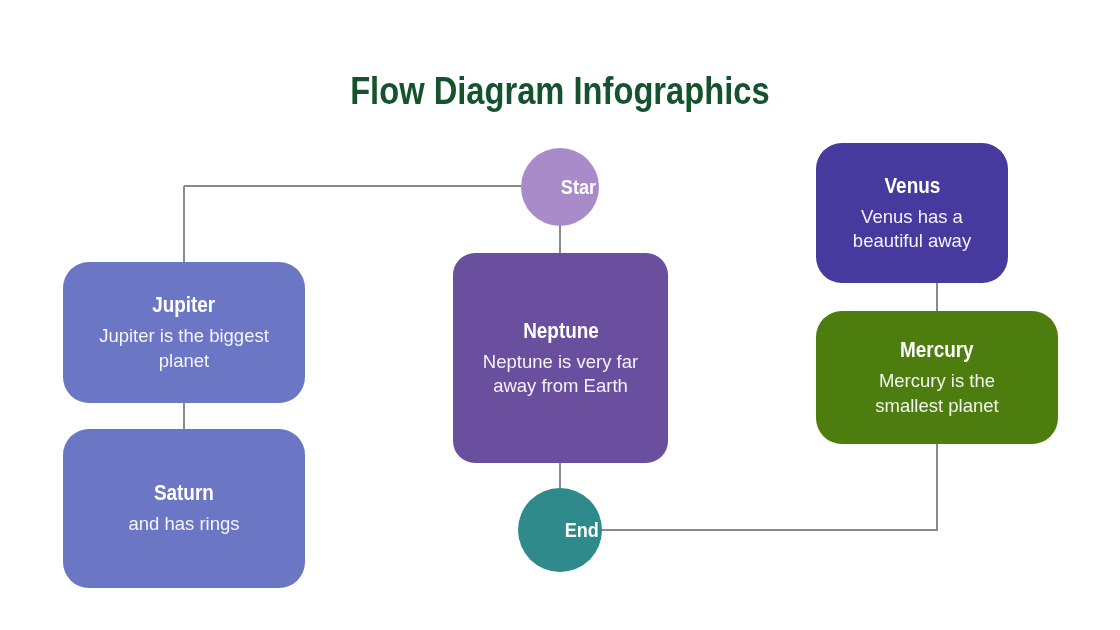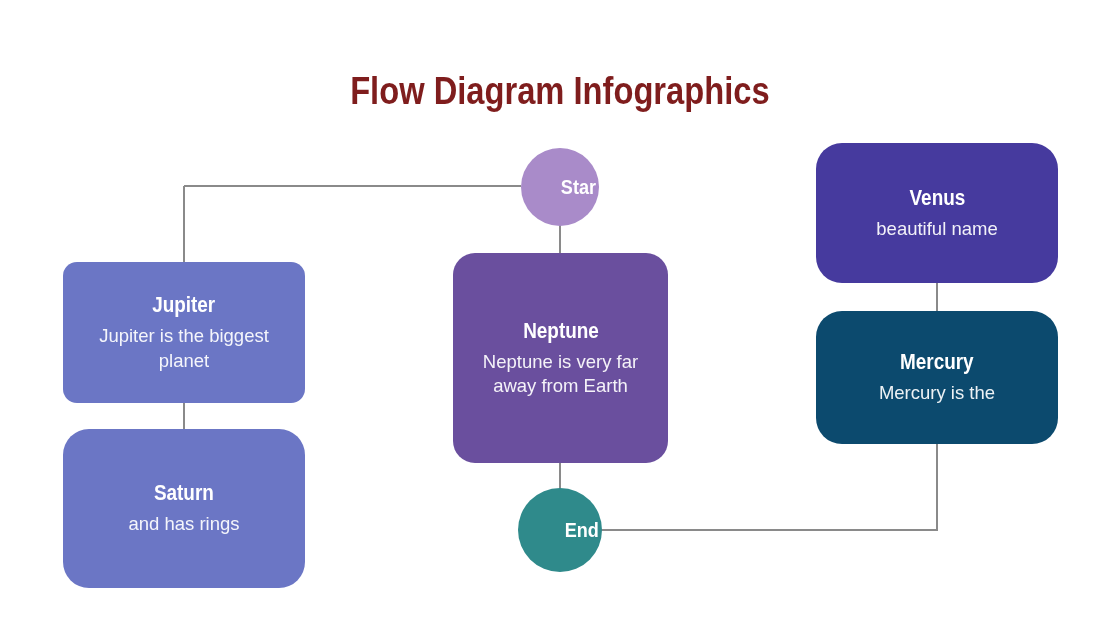--- a/index.html
+++ b/index.html
@@ -6,21 +6,21 @@
   .canvas{
     position:relative;
     width:1120px;height:630px;
     background:#ffffff;
     font-family:"Liberation Sans", sans-serif;
     overflow:hidden;
   }
   .page-title{
     position:absolute;left:0;right:0;top:46px;
     text-align:center;
-    color:#7f1d1d;
+    color:#14532d;
     font-size:38px;font-weight:700;
     line-height:1.1;
   }
   .condensed{
     display:inline-block;
     transform:scaleX(0.86);
     transform-origin:center center;
     white-space:nowrap;
   }
   
@@ -46,25 +46,25 @@
   .node .node-title{
     font-size:22px;font-weight:700;
     margin-bottom:6px;
   }
   .node .node-body{
     font-size:18.5px;line-height:1.32;
     color:rgba(255,255,255,0.93);
     font-weight:400;
   }
   .node .body-line{display:block;}
-  .box-jupiter {left:63px; top:262px;width:242px;height:141px;background:#6b76c5;border-radius:14px;}
+  .box-jupiter {left:63px; top:262px;width:242px;height:141px;background:#6b76c5;}
   .box-saturn  {left:63px; top:429px;width:242px;height:159px;background:#6b76c5;}
   .box-neptune {left:453px;top:253px;width:215px;height:210px;background:#6a4f9e;border-radius:22px;}
-  .box-venus   {left:816px;top:143px;width:242px;height:140px;background:#463a9e;}
-  .box-mercury {left:816px;top:311px;width:242px;height:133px;background:#0c4a6e;}
+  .box-venus   {left:816px;top:143px;width:192px;height:140px;background:#463a9e;}
+  .box-mercury {left:816px;top:311px;width:242px;height:133px;background:#4d7c0f;}
   
   .circle{
     position:absolute;border-radius:50%;
     display:flex;align-items:center;justify-content:flex-end;
     color:#ffffff;font-size:21px;font-weight:700;
   }
   .circle-star{left:521px;top:148px;width:78px;height:78px;background:#a98bc9;}
   .circle-end {left:518px;top:488px;width:84px;height:84px;background:#2f8a8b;}
 </style>
 </head>
@@ -102,28 +102,30 @@
     <div class="node-title"><span class="condensed">Neptune</span></div>
     <div class="node-body">
       <span class="body-line">Neptune is very far</span>
       <span class="body-line">away from Earth</span>
     </div>
   </div>
 
   <div class="node box-venus">
     <div class="node-title"><span class="condensed">Venus</span></div>
     <div class="node-body">
-      <span class="body-line">beautiful name</span>
+      <span class="body-line">Venus has a</span>
+      <span class="body-line">beautiful away</span>
     </div>
   </div>
 
   <div class="node box-mercury">
     <div class="node-title"><span class="condensed">Mercury</span></div>
     <div class="node-body">
       <span class="body-line">Mercury is the</span>
+      <span class="body-line">smallest planet</span>
     </div>
   </div>
 
   <div class="circle circle-star">
     <span class="condensed">Star</span>
   </div>
 
   <div class="circle circle-end">
     <span class="condensed">End</span>
   </div>

